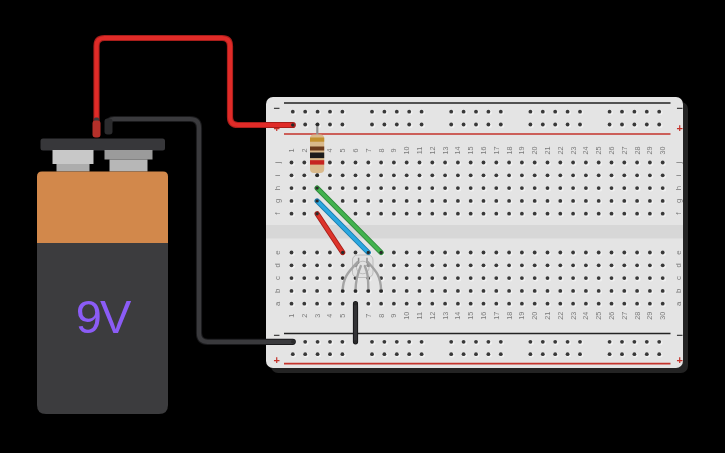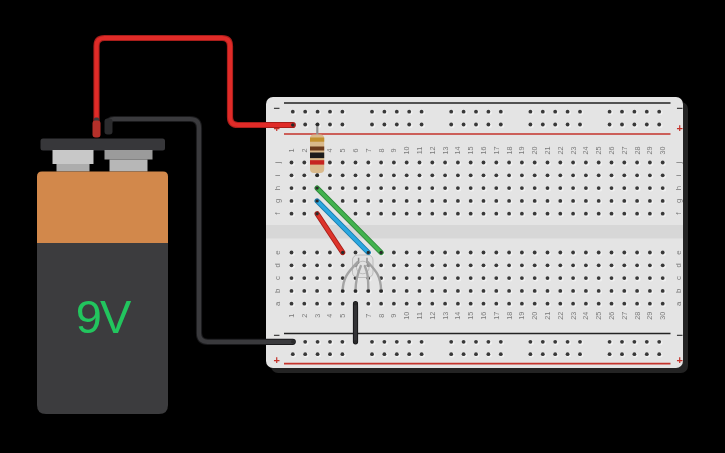--- a/index.html
+++ b/index.html
@@ -1,20 +1,20 @@
 <!DOCTYPE html>
 <html><head>
 <meta charset="utf-8">
 <style>
   html,body{margin:0;padding:0;background:#000;}
   .scene{position:relative;width:725px;height:453px;background:#000;overflow:hidden;
          font-family:"Liberation Sans", sans-serif;}
   .scene svg{position:absolute;left:0;top:0;}
   .battery-label{position:absolute;left:37px;top:294px;width:131px;height:46px;
-    text-align:center;font-size:47px;line-height:46px;color:#22c55e;
+    text-align:center;font-size:47px;line-height:46px;color:#8b5cf6;
     letter-spacing:-2px;font-family:"Liberation Sans", sans-serif;pointer-events:none;}
 </style>
 </head>
 <body>
 
 <div class="scene">
   <svg id="scene-svg" width="725" height="453" viewBox="0 0 725 453">
       <g>
         <rect x="271" y="102" width="417" height="271" rx="7" fill="#232323"></rect>
         <rect x="266" y="97" width="417" height="271" rx="7" fill="#E4E4E4"></rect>

